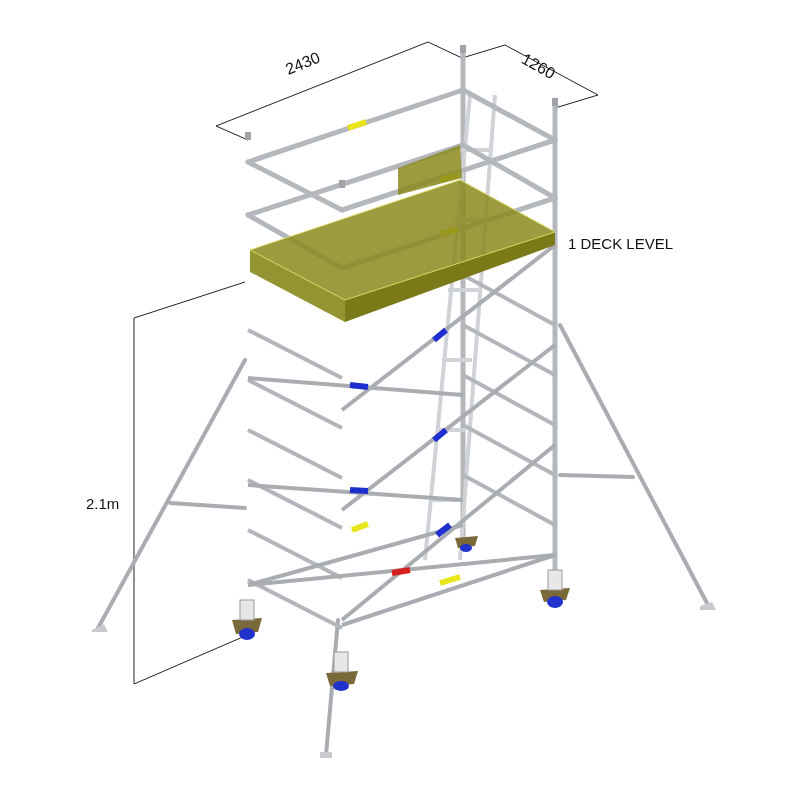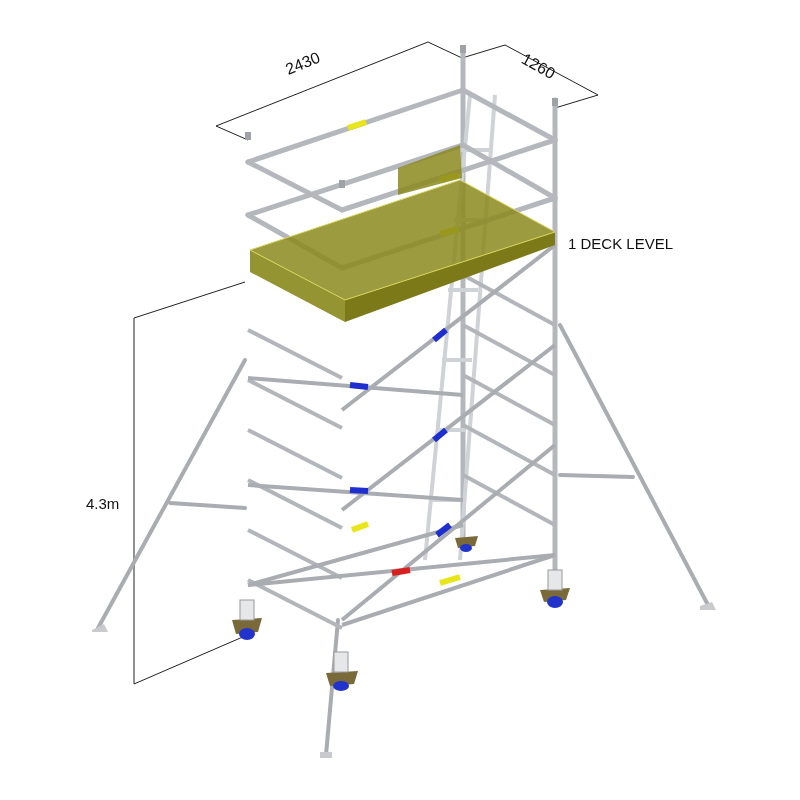--- a/index.html
+++ b/index.html
@@ -159,14 +159,14 @@
 
   <g fill="#c8cacd">
     <polygon points="92,630 104,624 108,632 92,632"></polygon>
     <polygon points="700,606 712,602 716,610 700,610"></polygon>
     <rect x="320" y="752" width="12" height="6"></rect>
   </g>
 </svg>
 
 <div class="label dim-width">2430</div>
 <div class="label dim-depth">1260</div>
-<div class="label dim-height">4.3m</div>
+<div class="label dim-height">2.1m</div>
 <div class="label deck-label">1 DECK LEVEL</div>
 
 </body></html>

